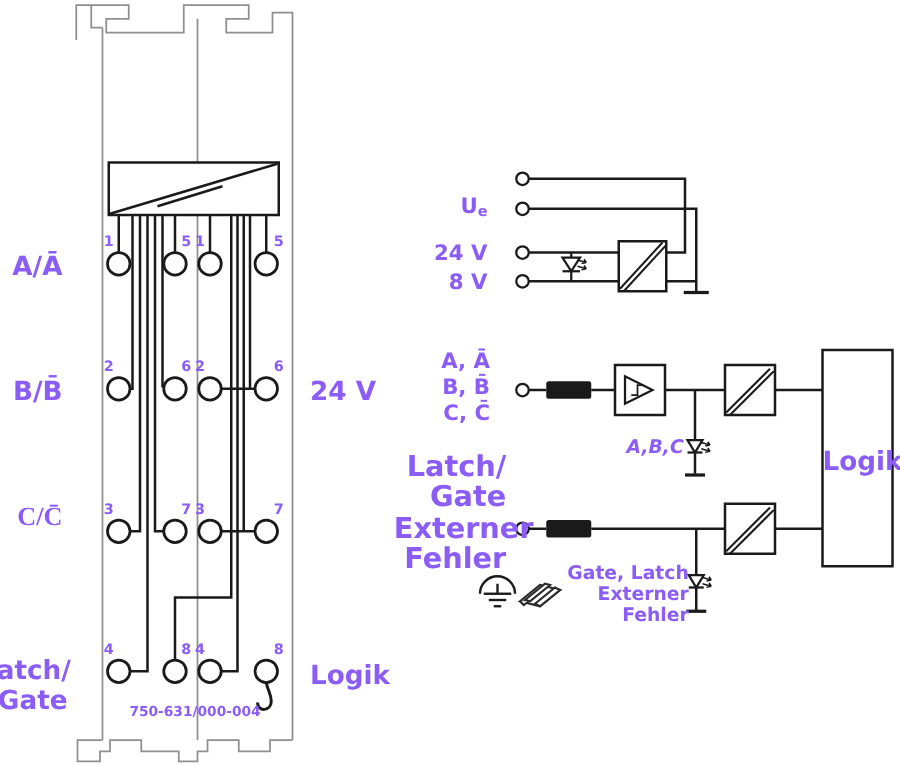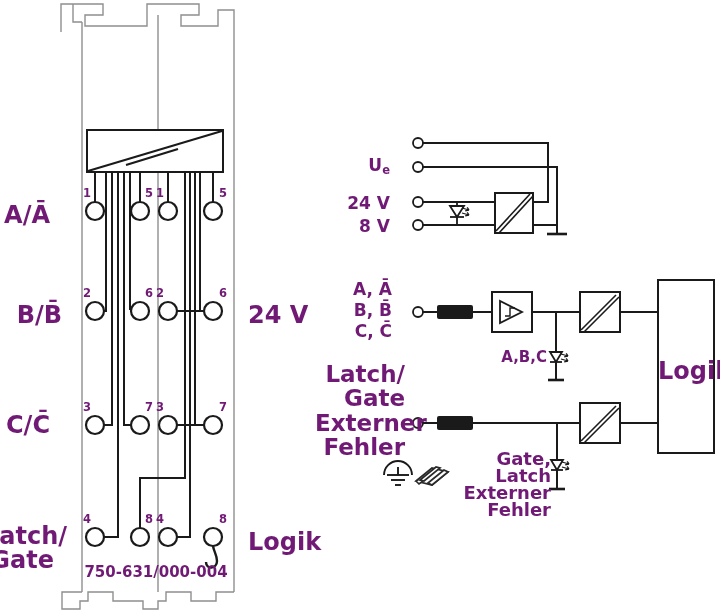--- a/index.html
+++ b/index.html
@@ -1,27 +1,27 @@
 <!DOCTYPE html>
 <html><head>
 <meta charset="utf-8">
 <style>
   html,body{margin:0;padding:0;background:#fff;}
   #stage{position:relative;width:720px;height:612px;background:#fff;overflow:hidden;
          font-family:"DejaVu Sans","Liberation Sans",sans-serif;}
   #art{position:absolute;left:0;top:0;}
-  .lbl{position:absolute;font-weight:bold;color:#701a75;line-height:1.3;
+  .lbl{position:absolute;font-weight:bold;color:#8b5cf6;line-height:1.3;
        white-space:pre-line;font-family:"DejaVu Sans","Liberation Sans",sans-serif;}
   .r{text-align:right;}
   .c{text-align:center;}
-  .fs18{font-size:24px;}
+  .fs18{font-size:21px;}
   .fs17{font-size:17px;}
   .fs15{font-size:15px;}
-  .fs14{font-size:18px;}
-  .fs13{font-size:15px;}
+  .fs14{font-size:15px;}
+  .fs13{font-size:11px;}
   .num{font-size:11.5px;width:21px;}
   .sub{font-size:0.68em;vertical-align:-0.25em;}
 </style>
 </head>
 <body>
 
 <div id="stage">
 
 <svg id="art" width="720" height="612" viewBox="0 0 720 612">
 
@@ -178,22 +178,22 @@
 
   <g stroke="#2a2a2a" fill="#ffffff" stroke-width="1.7">
     <path d="M416 481 L432 468 L448 472 L432 485 Z"></path>
     <path d="M420 480 L436 467 L440 468 L424 481 Z"></path>
     <path d="M428 483 L444 470 L448 472 L432 485 Z"></path>
     <path d="M416 481 L419 484 L423 481"></path>
   </g>
 </svg>
 
   <div class="lbl fs18 r" style="left:0;width:50px;top:200px;">A/Ā</div>
-  <div class="lbl fs18 r" style="left:0;width:50px;top:300px;padding-left:12px;">B/B̄</div>
-  <div class="lbl fs18 r" style="left:0;width:50px;top:410px;">C/C̄</div>
+  <div class="lbl fs18 r" style="left:0;width:50px;top:300px;">B/B̄</div>
+  <div class="lbl fs18 r" style="left:0;width:50px;top:400px;font-family:Liberation Serif, serif;">C/C̄</div>
   <div class="lbl fs18 r" style="left:-16px;width:70px;top:525px;line-height:23.5px;">Latch/
 Gate</div>
 
   <div class="lbl fs18" style="left:248px;top:300px;">24 V</div>
   <div class="lbl fs18" style="left:248px;top:527px;">Logik</div>
 
   <div class="lbl fs13 c" style="left:74px;width:164px;top:563px;">750-631/000-004</div>
 
   <div class="lbl num r" style="left:70px;top:186px;">1</div>
   <div class="lbl num" style="left:145px;top:186px;">5</div>
@@ -222,19 +222,19 @@
   <div class="lbl fs17 r" style="left:330px;width:60px;top:215px;">8 V</div>
 
   <div class="lbl fs17 r" style="left:322px;width:70px;top:279px;line-height:21px;">A, Ā
 B, B̄
 C, C̄</div>
   <div class="lbl r" style="left:315px;width:90px;top:362px;font-size:23px;line-height:24.3px;">Latch/
 Gate
 Externer
 Fehler</div>
 
-  <div class="lbl fs15 r" style="left:487px;width:60px;top:348px;">A,B,C</div>
+  <div class="lbl fs15 r" style="left:487px;width:60px;top:348px;font-style:italic;">A,B,C</div>
   <div class="lbl fs14 r" style="left:441px;width:110px;top:450px;line-height:17px;">Gate, Latch
 Externer
 Fehler</div>
 
   <div class="lbl fs18 c" style="left:658px;width:56px;top:356px;">Logik</div>
 </div>
 
 </body></html>

